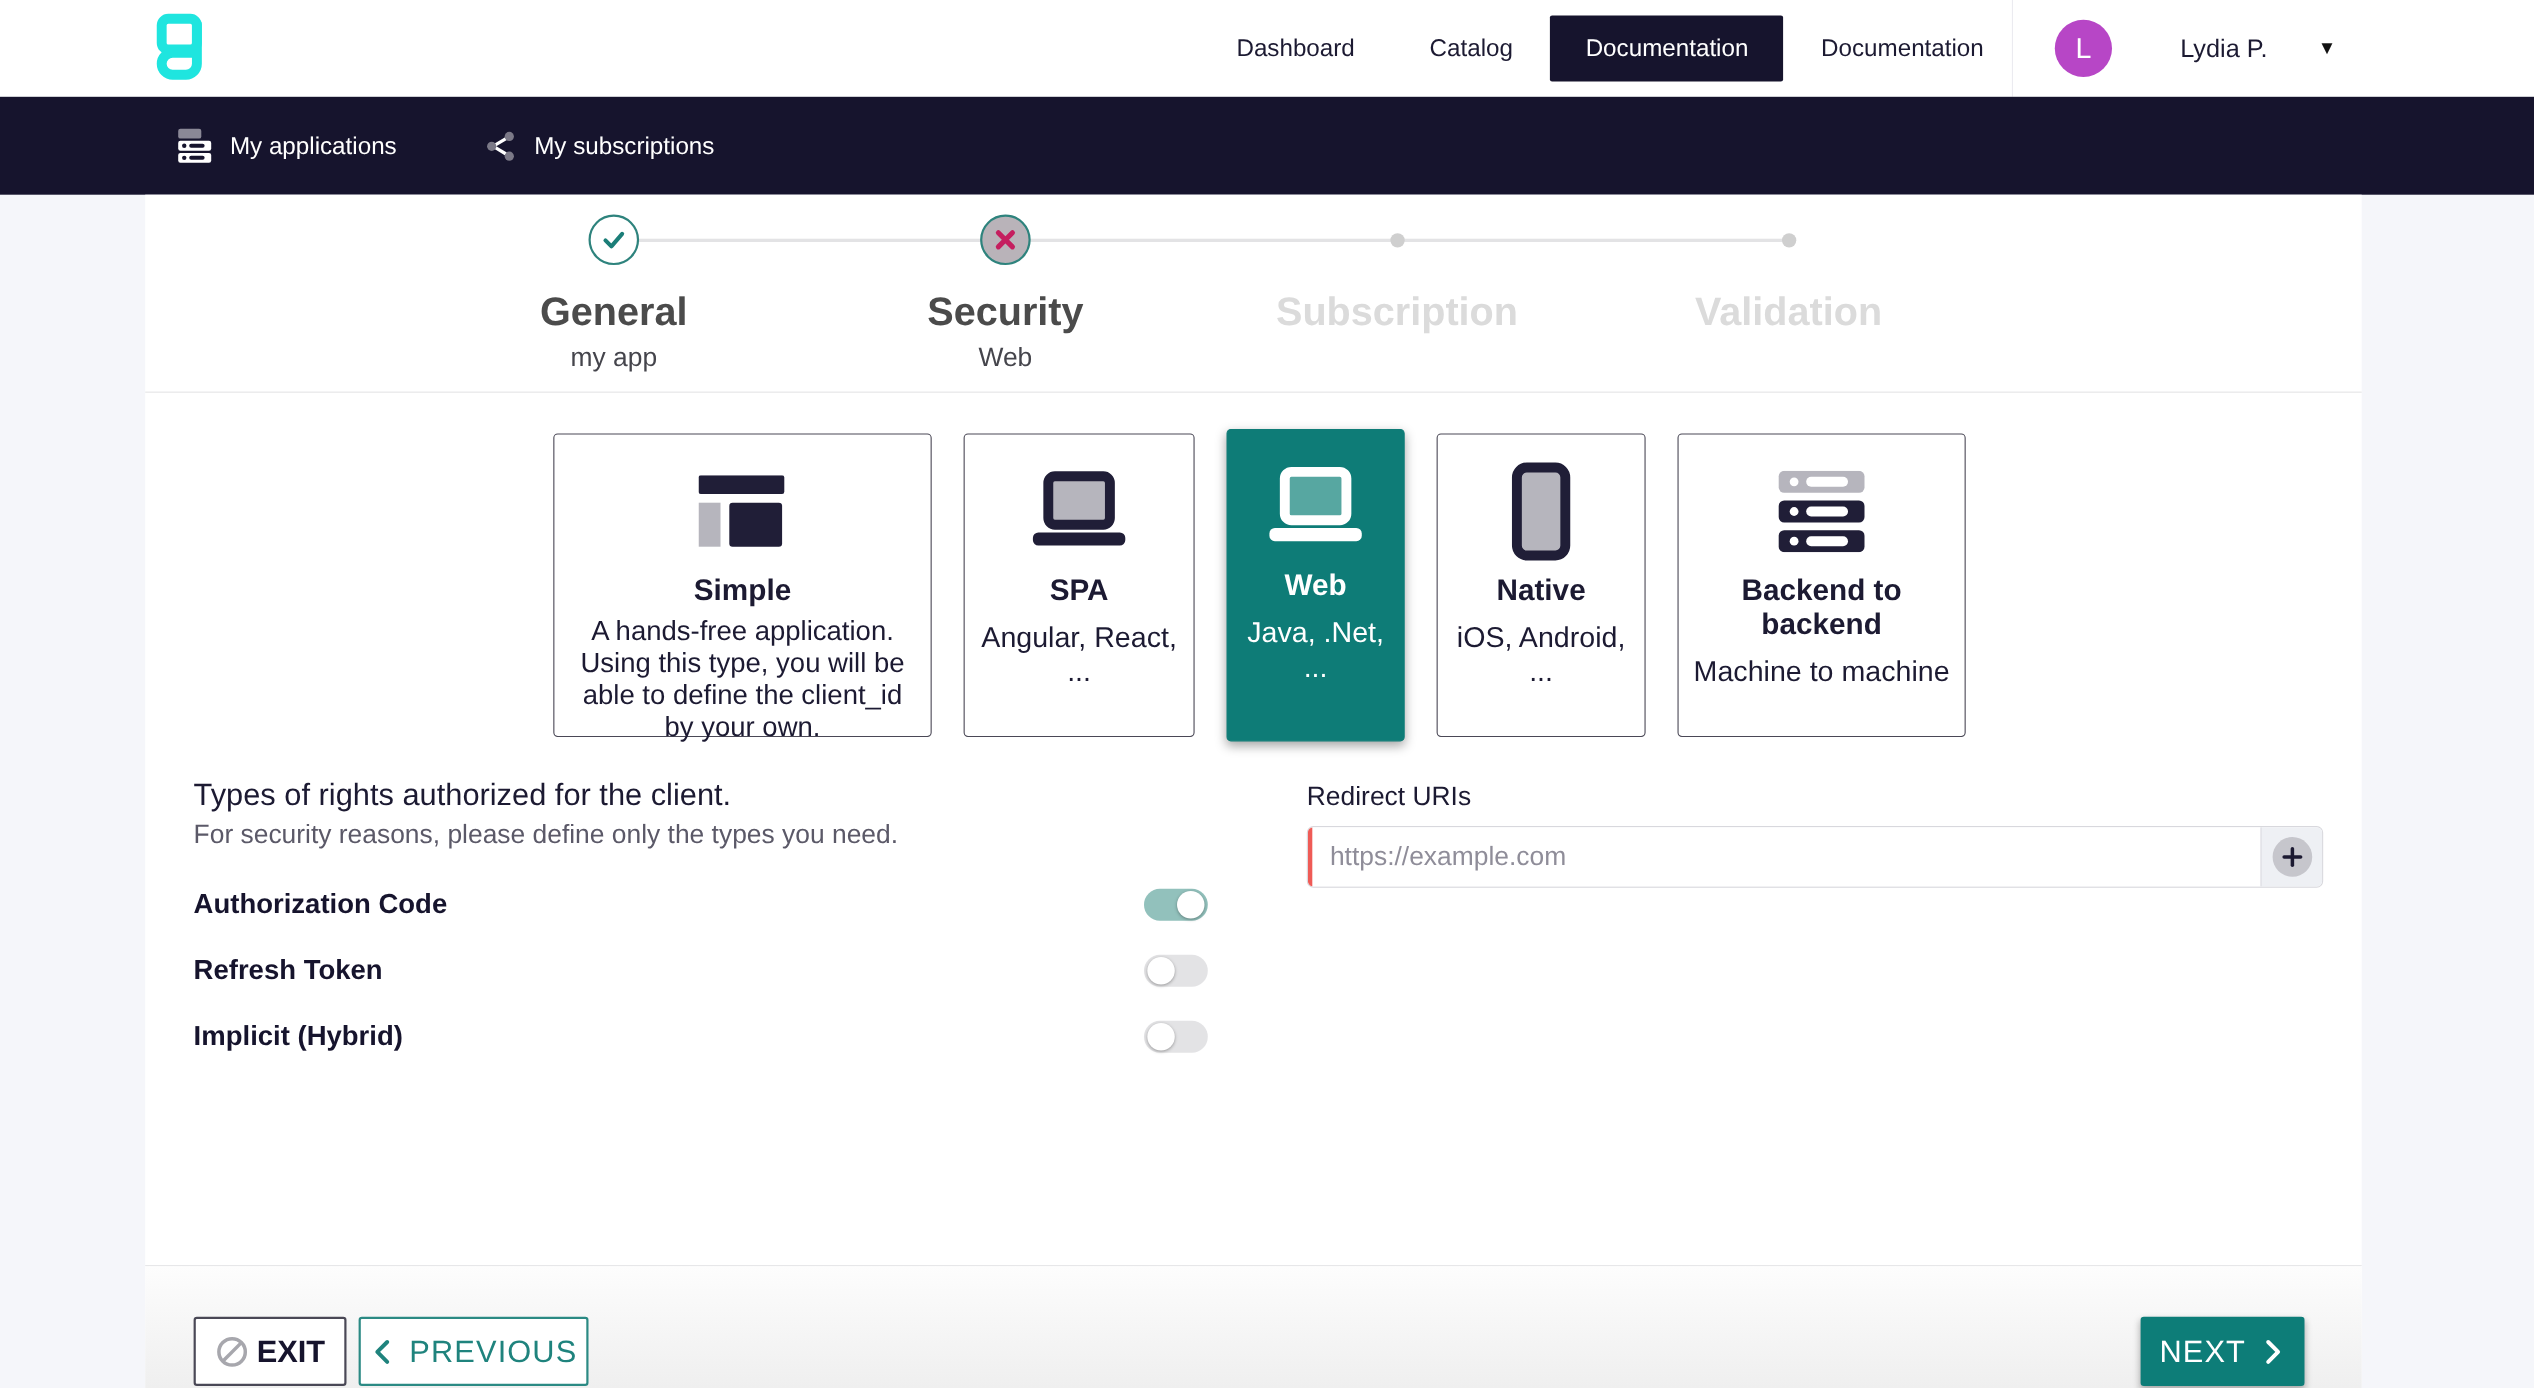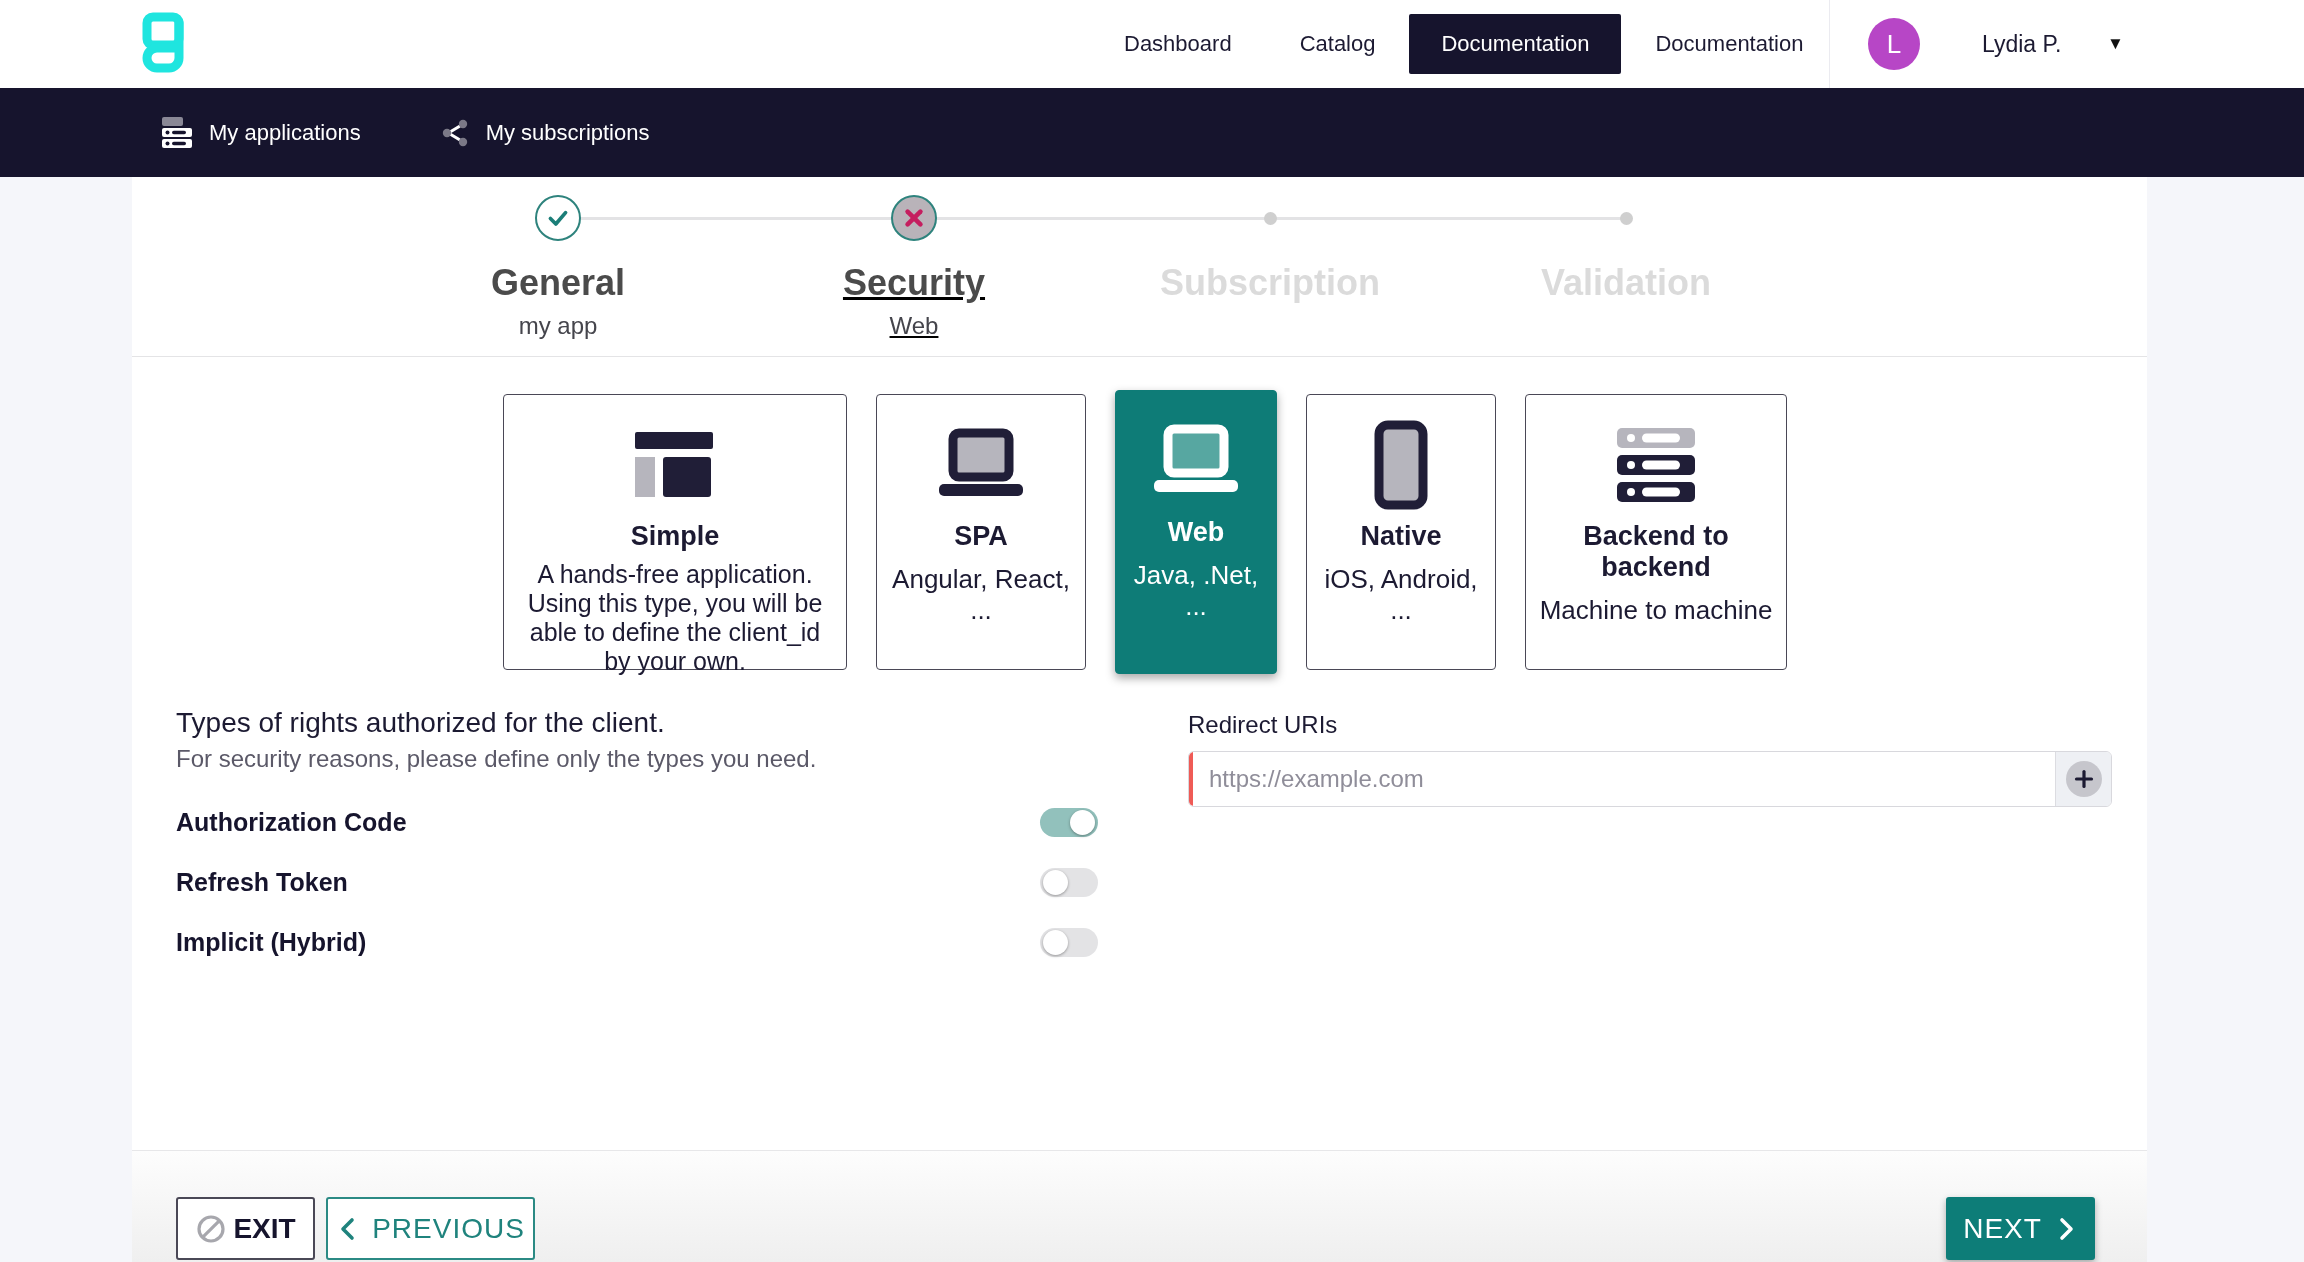--- a/index.html
+++ b/index.html
@@ -25,21 +25,21 @@
   .subnav-item.second { margin-left:78px; }
 
   
   .main { position:absolute; left:132px; top:177px; width:2015px; height:1085px; background:#ffffff; }
 
   
   .stepper-section { position:absolute; top:0; left:0; width:2015px; height:180px; border-bottom:1px solid #e4e4e6; }
   .stepper { position:absolute; left:248px; top:0; width:1424px; height:180px; }
   .step-line { position:absolute; left:178px; top:40px; width:1068px; height:3px; background:#e3e3e5; }
   .step { position:absolute; top:0; width:356px; text-align:center; }
-  .step:nth-child(2){ left:0; } .step:nth-child(3){ left:356px;text-decoration:underline; }
+  .step:nth-child(2){ left:0; } .step:nth-child(3){ left:356px; }
   .step:nth-child(4){ left:712px; } .step:nth-child(5){ left:1068px; }
   .step-circle { width:46px; height:46px; border-radius:50%; border:2px solid #2e837d; background:#fff; margin:18px auto 0; display:flex; align-items:center; justify-content:center; position:relative; z-index:1; cursor:pointer; }
   .step-circle.error { background:#b9b3b9; }
   .step-dot { width:13px; height:13px; border-radius:50%; background:#cfcfcf; margin:35px auto 0; position:relative; z-index:1; }
   .step-label { font-size:36px; font-weight:bold; color:#4b4b4b; margin-top:21px; }
   .step.todo .step-label { color:#dbdbdb; margin-top:37px; }
   .step-sublabel { font-size:24px; color:#45454c; margin-top:8px; }
 
   
   .cards-row { position:absolute; top:217px; left:371px; display:flex; gap:29px; align-items:flex-start; }

